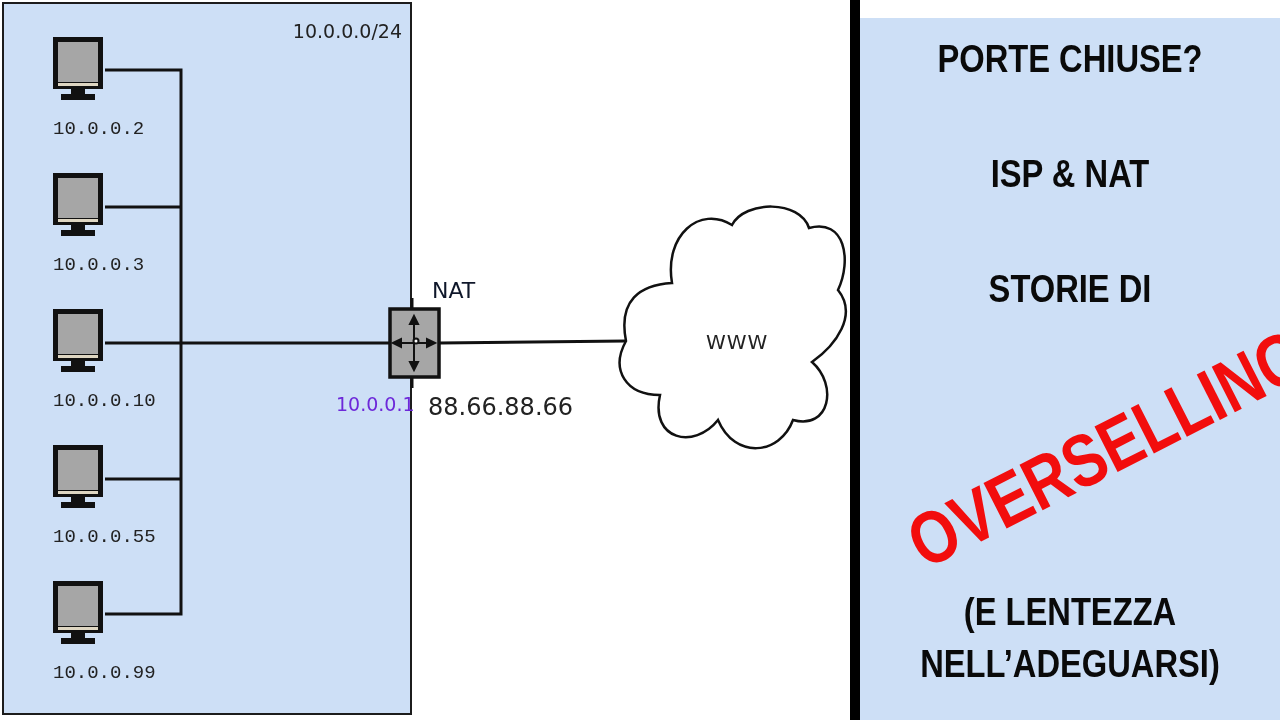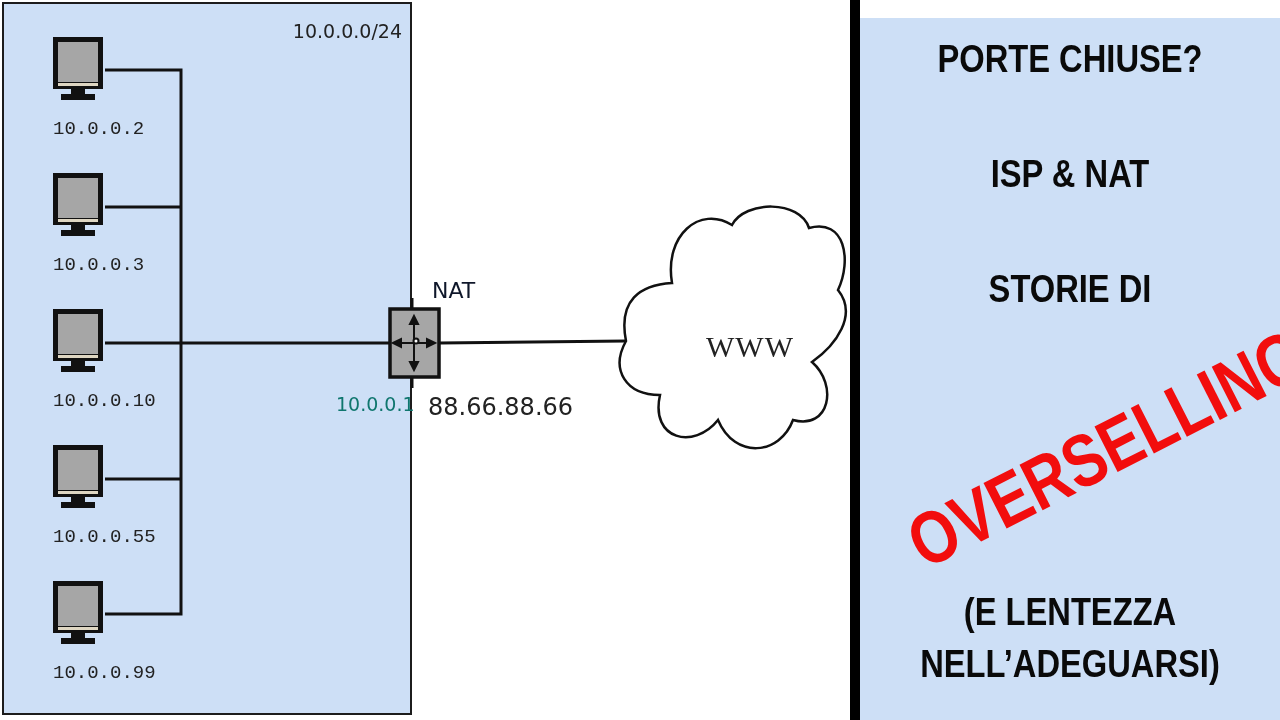--- a/index.html
+++ b/index.html
@@ -4,23 +4,23 @@
 <style>
   html, body { margin:0; padding:0; }
   body { width:1280px; height:720px; position:relative; overflow:hidden; background:#ffffff; font-family:"DejaVu Sans", sans-serif; }
   #diagram { position:absolute; left:0; top:0; width:970px; height:720px;border-radius:14px; }
   .lan-box { position:absolute; left:2px; top:2px; width:410px; height:713px; background:#cddff6; border:2px solid #1c1c1c; box-sizing:border-box; }
   .subnet-label { position:absolute; right:8px; top:16px; font-size:19px; color:#222; }
   .host { position:absolute; left:47px; width:62px; }
   .host .pc { position:absolute; left:4px; top:0; width:54px; height:70px; }
   .host .ip { position:absolute; left:6px; top:83px; font-size:19px; color:#222; white-space:nowrap;font-family:Liberation Mono, monospace; }
   .nat-label { position:absolute; left:420px; top:278px; font-size:22px; color:#0f172a;margin-left:12px; }
-  .nat-ip-in { position:absolute; left:336px; top:393px; font-size:19px; color:#0f766e; }
+  .nat-ip-in { position:absolute; left:336px; top:393px; font-size:19px; color:#6d28d9; }
   .nat-ip-out { position:absolute; left:428px; top:393px; font-size:24px; color:#222; }
-  .www { position:absolute; left:706px; top:330px; font-size:30px; color:#222; letter-spacing:1px;font-family:Liberation Serif, serif; }
+  .www { position:absolute; left:706px; top:330px; font-size:20px; color:#222; letter-spacing:1px; }
   .divider { position:absolute; left:850px; top:0; width:10px; height:720px; background:#000; }
   #title-panel { position:absolute; left:860px; top:0; width:420px; height:720px; background:#cddff6;margin-top:18px; }
   .tline { position:absolute; left:0; width:420px; text-align:center; font-family:"Liberation Sans", sans-serif; font-weight:bold; color:#0a0a0a; font-size:38px; transform:scaleX(0.86); }
   .overselling { position:absolute; left:-6px; top:405px; width:440px; text-align:center; font-family:"Liberation Sans", sans-serif; font-weight:bold; color:#f20d0d; font-size:74px; transform:rotate(-27deg) scaleX(0.82); transform-origin:center; white-space:nowrap; }
 </style>
 </head>
 <body>
 
 <div id="diagram">
   <div class="lan-box">

